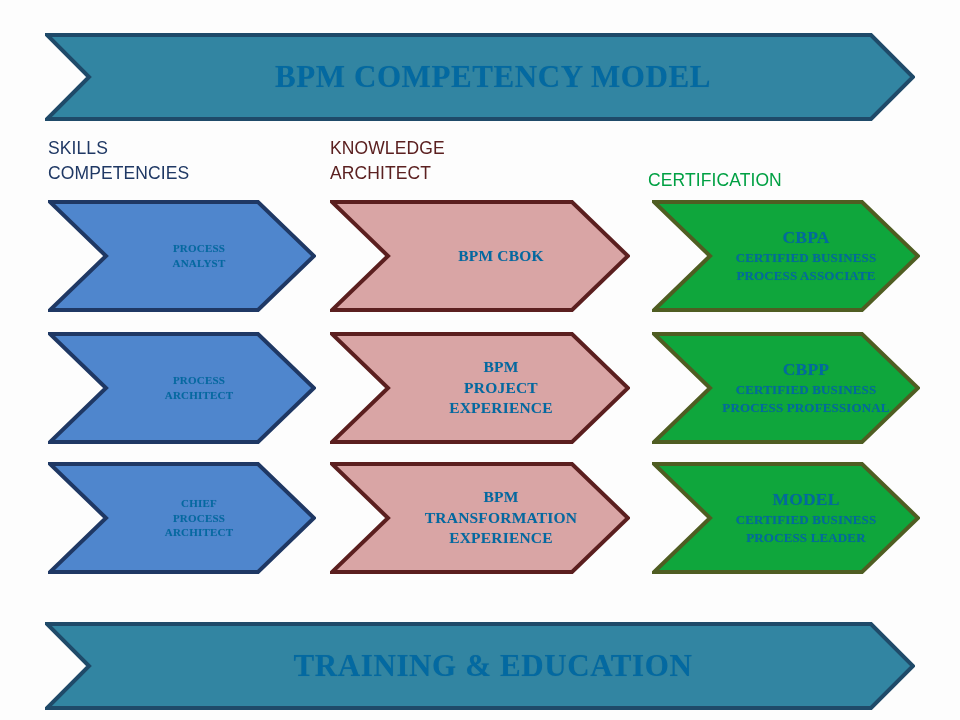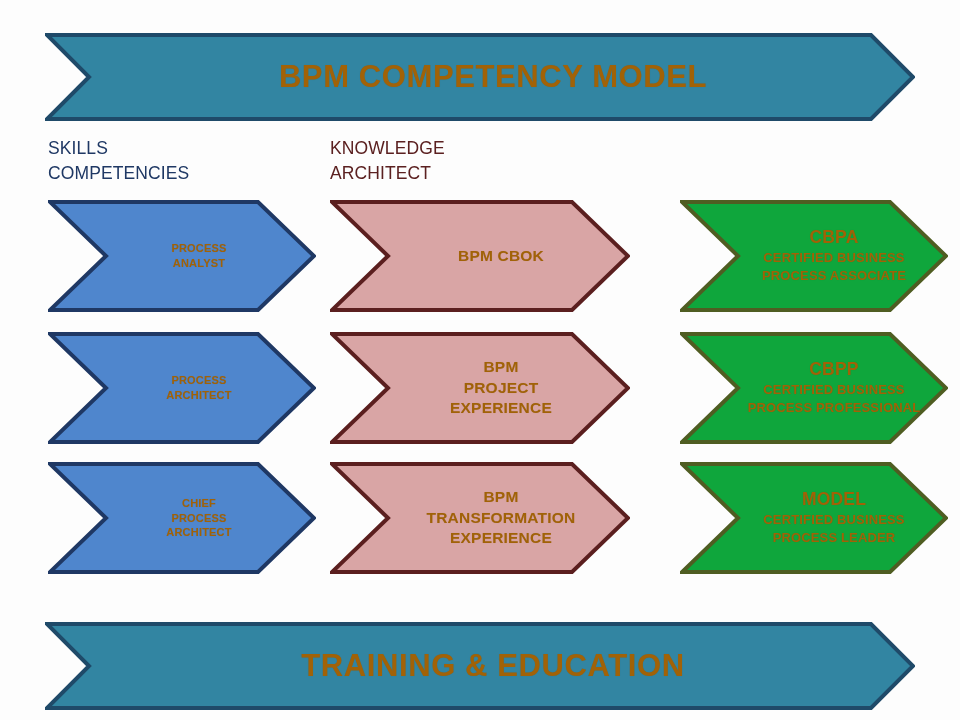--- a/index.html
+++ b/index.html
@@ -30,25 +30,26 @@
     box-sizing: border-box;
     text-align: center;
   }
   .chev .shape {
     position: absolute;
     left: 0; top: 0; right: 0; bottom: 0;
   }
   .chev .label {
     position: relative;
     z-index: 2;
-    color: #a16207;
+    color: #0369a1;
     font-weight: bold;
     line-height: 1.32;
     letter-spacing: 0.2px;
     text-shadow: 0 0 1px rgba(0,0,0,0.10);
+    font-family: Liberation Serif, serif;
   }
 
   
   .banner {
     left: 45px;
     width: 870px;
     height: 88px;
   }
   #banner-top  { top: 33px; }
   #banner-bottom { top: 599px; margin-top: 23px; }
@@ -81,21 +82,21 @@
     color: #00a043;
   }
 
   
   .r1 { top: 200px; height: 112px; }
   .r2 { top: 332px; height: 112px; }
   .r3 { top: 462px; height: 112px; }
 
   .c-skill { left: 48px;  width: 268px; }
   .c-know  { left: 330px; width: 300px; text-align: center; }
-  .c-cert  { left: 680px; width: 268px; }
+  .c-cert  { left: 652px; width: 268px; }
 
   .c-skill .label { font-size: 11px; padding-left: 34px; }
   .c-know  .label { font-size: 15.5px; padding-left: 42px; }
   .c-cert  .label { padding-left: 40px; }
 
   .cert-code {
     font-size: 17.5px;
     font-weight: bold;
     line-height: 1.25;
   }
@@ -116,20 +117,21 @@
     <svg class="shape" viewBox="0 0 870 88" preserveAspectRatio="none">
       <polygon points="2,2 826,2 868,44 826,86 2,86 44,44" fill="#3285a2" stroke="#1f4a69" stroke-width="4" stroke-linejoin="miter" vector-effect="non-scaling-stroke"></polygon>
     </svg>
     <div class="label">BPM COMPETENCY MODEL</div>
   </div>
 
   <div class="col-header" id="hdr-skills">SKILLS
 COMPETENCIES</div>
   <div class="col-header" id="hdr-knowledge">KNOWLEDGE
 ARCHITECT</div>
+  <div class="col-header" id="hdr-certification">CERTIFICATION</div>
 
   <div class="chev c-skill r1">
     <svg class="shape" viewBox="0 0 268 112" preserveAspectRatio="none">
       <polygon points="2,2 210,2 266,56 210,110 2,110 58,56" fill="#4f86cd" stroke="#1f3864" stroke-width="4" stroke-linejoin="miter" vector-effect="non-scaling-stroke"></polygon>
     </svg>
     <div class="label" style="white-space:pre-line">PROCESS
 ANALYST</div>
   </div>
 
   <div class="chev c-know r1">

